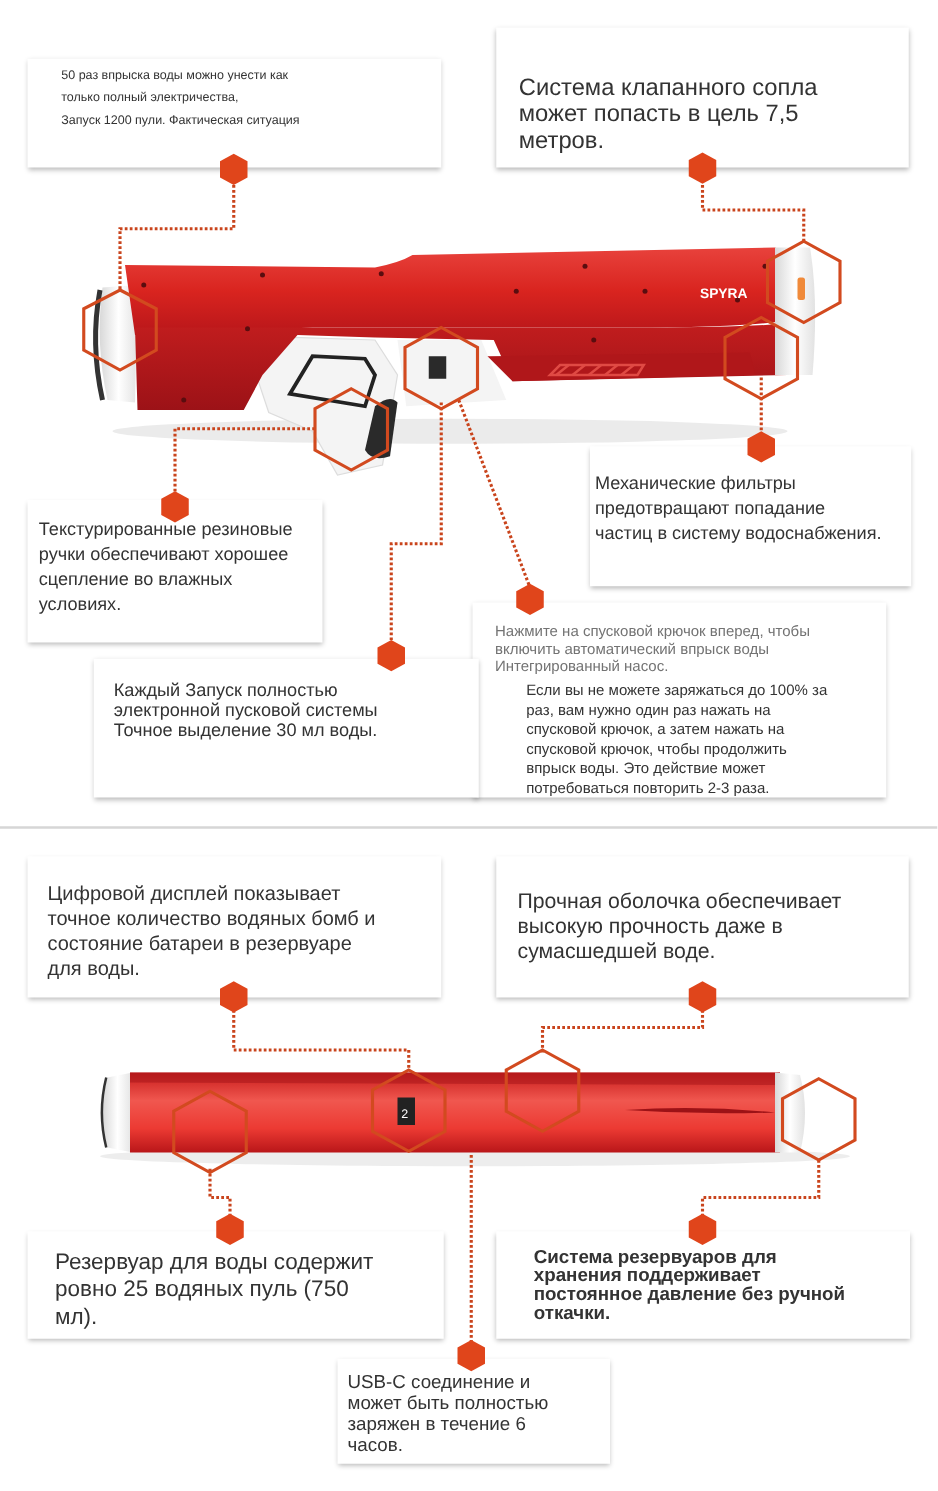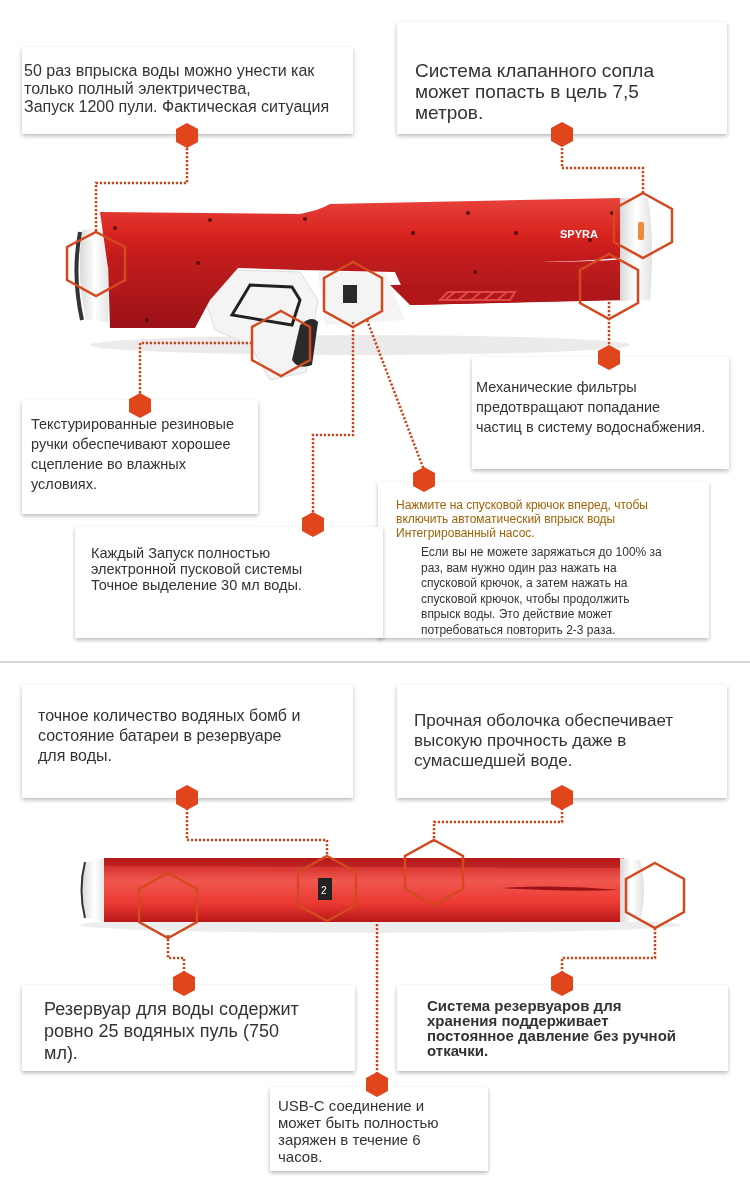--- a/index.html
+++ b/index.html
@@ -7,21 +7,21 @@
   .card{position:absolute;background:#fff;box-shadow:0 2px 4px rgba(0,0,0,0.28);box-sizing:border-box;}
   .card p{margin:0;}
   .txt{position:absolute;line-height:1.15;color:#333;}
   svg.layer{position:absolute;left:0;top:0;pointer-events:none;}
   .divider{position:absolute;left:0;top:661px;width:750px;height:2px;background:#d6d6d6;}
 </style>
 </head>
 <body>
 
 <div class="card" style="left:22px;top:47px;width:331px;height:87px;">
-  <div class="txt" style="left:2px;top:5px;font-size:16px;line-height:18px;margin-top:10px;">
+  <div class="txt" style="left:27px;top:5px;font-size:10px;line-height:18px;">
     <p>50 раз впрыска воды можно унести как</p>
     <p>только полный электричества,</p>
     <p> Запуск 1200 пули. Фактическая ситуация</p>
   </div>
 </div>
 
 <div class="card" style="left:397px;top:22px;width:330px;height:112px;">
   <div class="txt" style="left:18px;top:38px;font-size:19px;line-height:21px;">
     <p>Система клапанного сопла</p>
     <p>может попасть в цель 7,5</p>
@@ -40,21 +40,21 @@
 <div class="card" style="left:22px;top:400px;width:236px;height:114px;">
   <div class="txt" style="left:9px;top:14px;font-size:14.5px;line-height:20px;">
     <p>Текстурированные резиновые</p>
     <p>ручки обеспечивают хорошее</p>
     <p>сцепление во влажных</p>
     <p>условиях.</p>
   </div>
 </div>
 
 <div class="card" style="left:378px;top:482px;width:331px;height:156px;">
-  <div class="txt" style="left:18px;top:16px;font-size:12px;line-height:14px;color:#a16207;">
+  <div class="txt" style="left:18px;top:16px;font-size:12px;line-height:14px;color:#737373;">
     <p>Нажмите на спусковой крючок вперед, чтобы</p>
     <p>включить автоматический впрыск воды</p>
     <p> Интегрированный насос.</p>
   </div>
   <div class="txt" style="left:18px;top:63px;font-size:12px;line-height:15.5px;margin-left:25px;">
     <p>Если вы не можете заряжаться до 100% за</p>
     <p>раз, вам нужно один раз нажать на</p>
     <p>спусковой крючок, а затем нажать на</p>
     <p>спусковой крючок, чтобы продолжить</p>
     <p>впрыск воды. Это действие может</p>
@@ -67,20 +67,21 @@
     <p>Каждый Запуск полностью</p>
     <p>электронной пусковой системы</p>
     <p>Точное выделение 30 мл воды.</p>
   </div>
 </div>
 
 <div class="divider"></div>
 
 <div class="card" style="left:22px;top:685px;width:331px;height:113px;">
   <div class="txt" style="left:16px;top:21px;font-size:16px;line-height:20px;">
+    <p>Цифровой дисплей показывает</p>
     <p>точное количество водяных бомб и</p>
     <p>состояние батареи в резервуаре</p>
     <p>для воды.</p>
   </div>
 </div>
 
 <div class="card" style="left:397px;top:685px;width:330px;height:113px;">
   <div class="txt" style="left:17px;top:26px;font-size:17px;line-height:20px;">
     <p>Прочная оболочка обеспечивает</p>
     <p>высокую прочность даже в</p>

